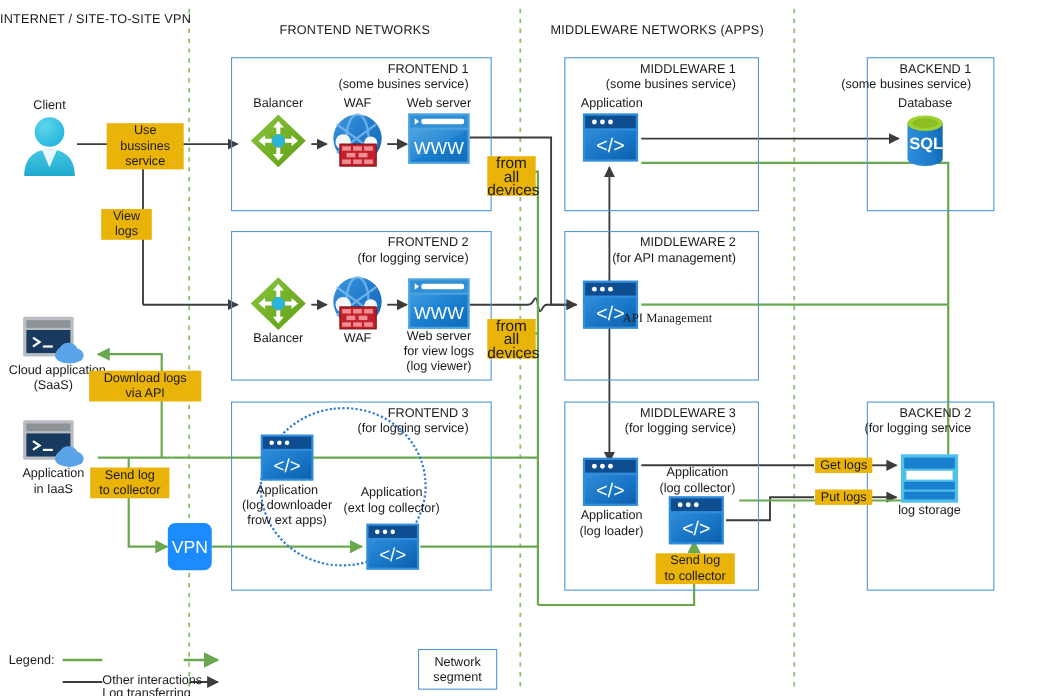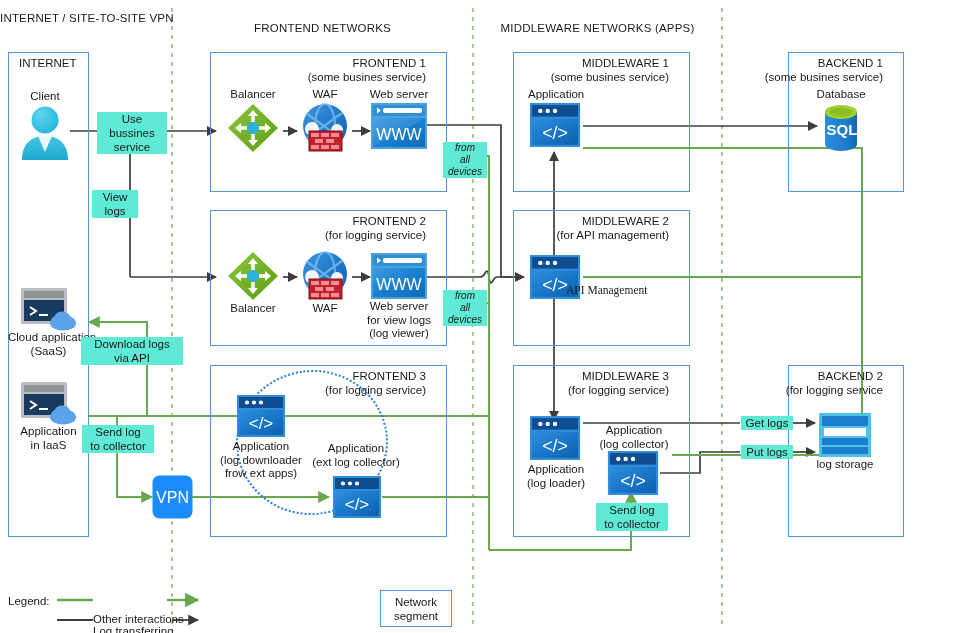--- a/index.html
+++ b/index.html
@@ -61,25 +61,24 @@
     white-space: nowrap;
     color: #1a1a1a;
   }
   .edge-label {
     position: absolute;
     font-size: 11.5px;
     line-height: 14px;
     text-align: center;
     white-space: nowrap;
     color: #1a1a1a;
-    background: #5eead4;
+    background: #eab308;
   }
   .edge-label.italic {
-    font-style: italic;
-    font-size: 10px;
+    font-size: 14px;
     line-height: 12px;
   }
   .legend-text {
     position: absolute;
     font-size: 11.5px;
     white-space: nowrap;
   }
   .icon { display: block; margin: 0 auto; }
   .dashed-oval {
     position: absolute;
@@ -219,23 +218,20 @@
       <path d="M 192 497 L 329 497" marker-end="url(#arrowGreen)"></path>
 
       <path d="M 382 497 L 489 497"></path>
     </g>
   </svg>
 
   <div class="layer-heading" style="left:0; top:12px; width:172px;">INTERNET / SITE-TO-SITE VPN</div>
   <div class="layer-heading" style="left:172px; top:22px; width:301px;">FRONTEND NETWORKS</div>
   <div class="layer-heading" style="left:473px; top:22px; width:249px;">MIDDLEWARE NETWORKS (APPS)</div>
 
-  <div class="segment" style="left:8px; top:52px; width:81px; height:485px;">
-    <div class="segment-title" style="right:auto; left:10px; text-align:left;">INTERNET</div>
-  </div>
 
   <div class="segment" style="left:210px; top:52px; width:237px; height:140px;">
     <div class="segment-title">
       <span>FRONTEND 1</span>
       <span class="sub">(some busines service)</span>
     </div>
   </div>
 
   <div class="segment" style="left:210px; top:210px; width:237px; height:136px;">
     <div class="segment-title">

